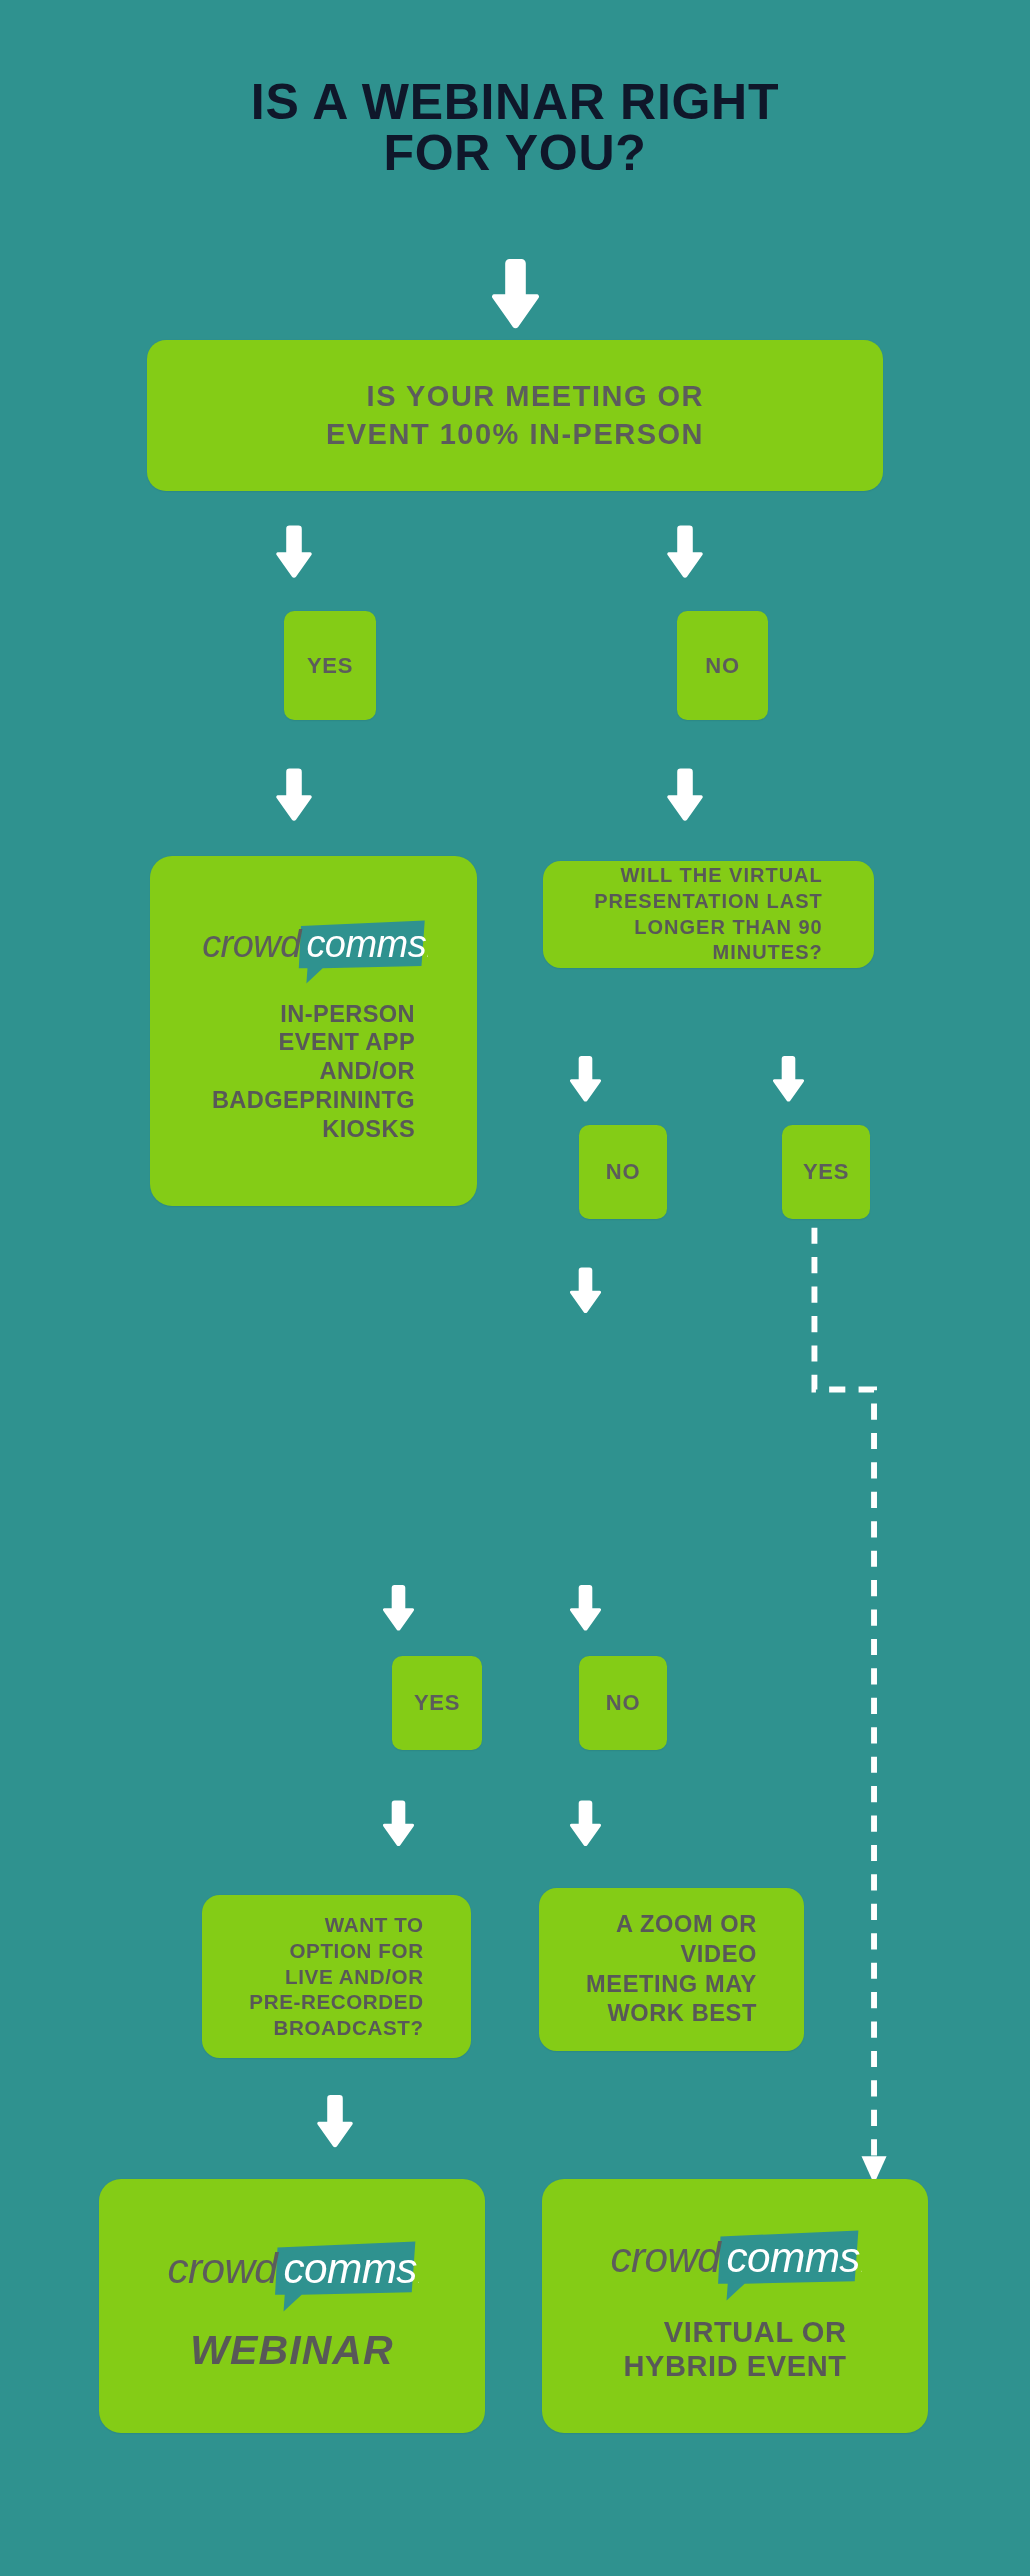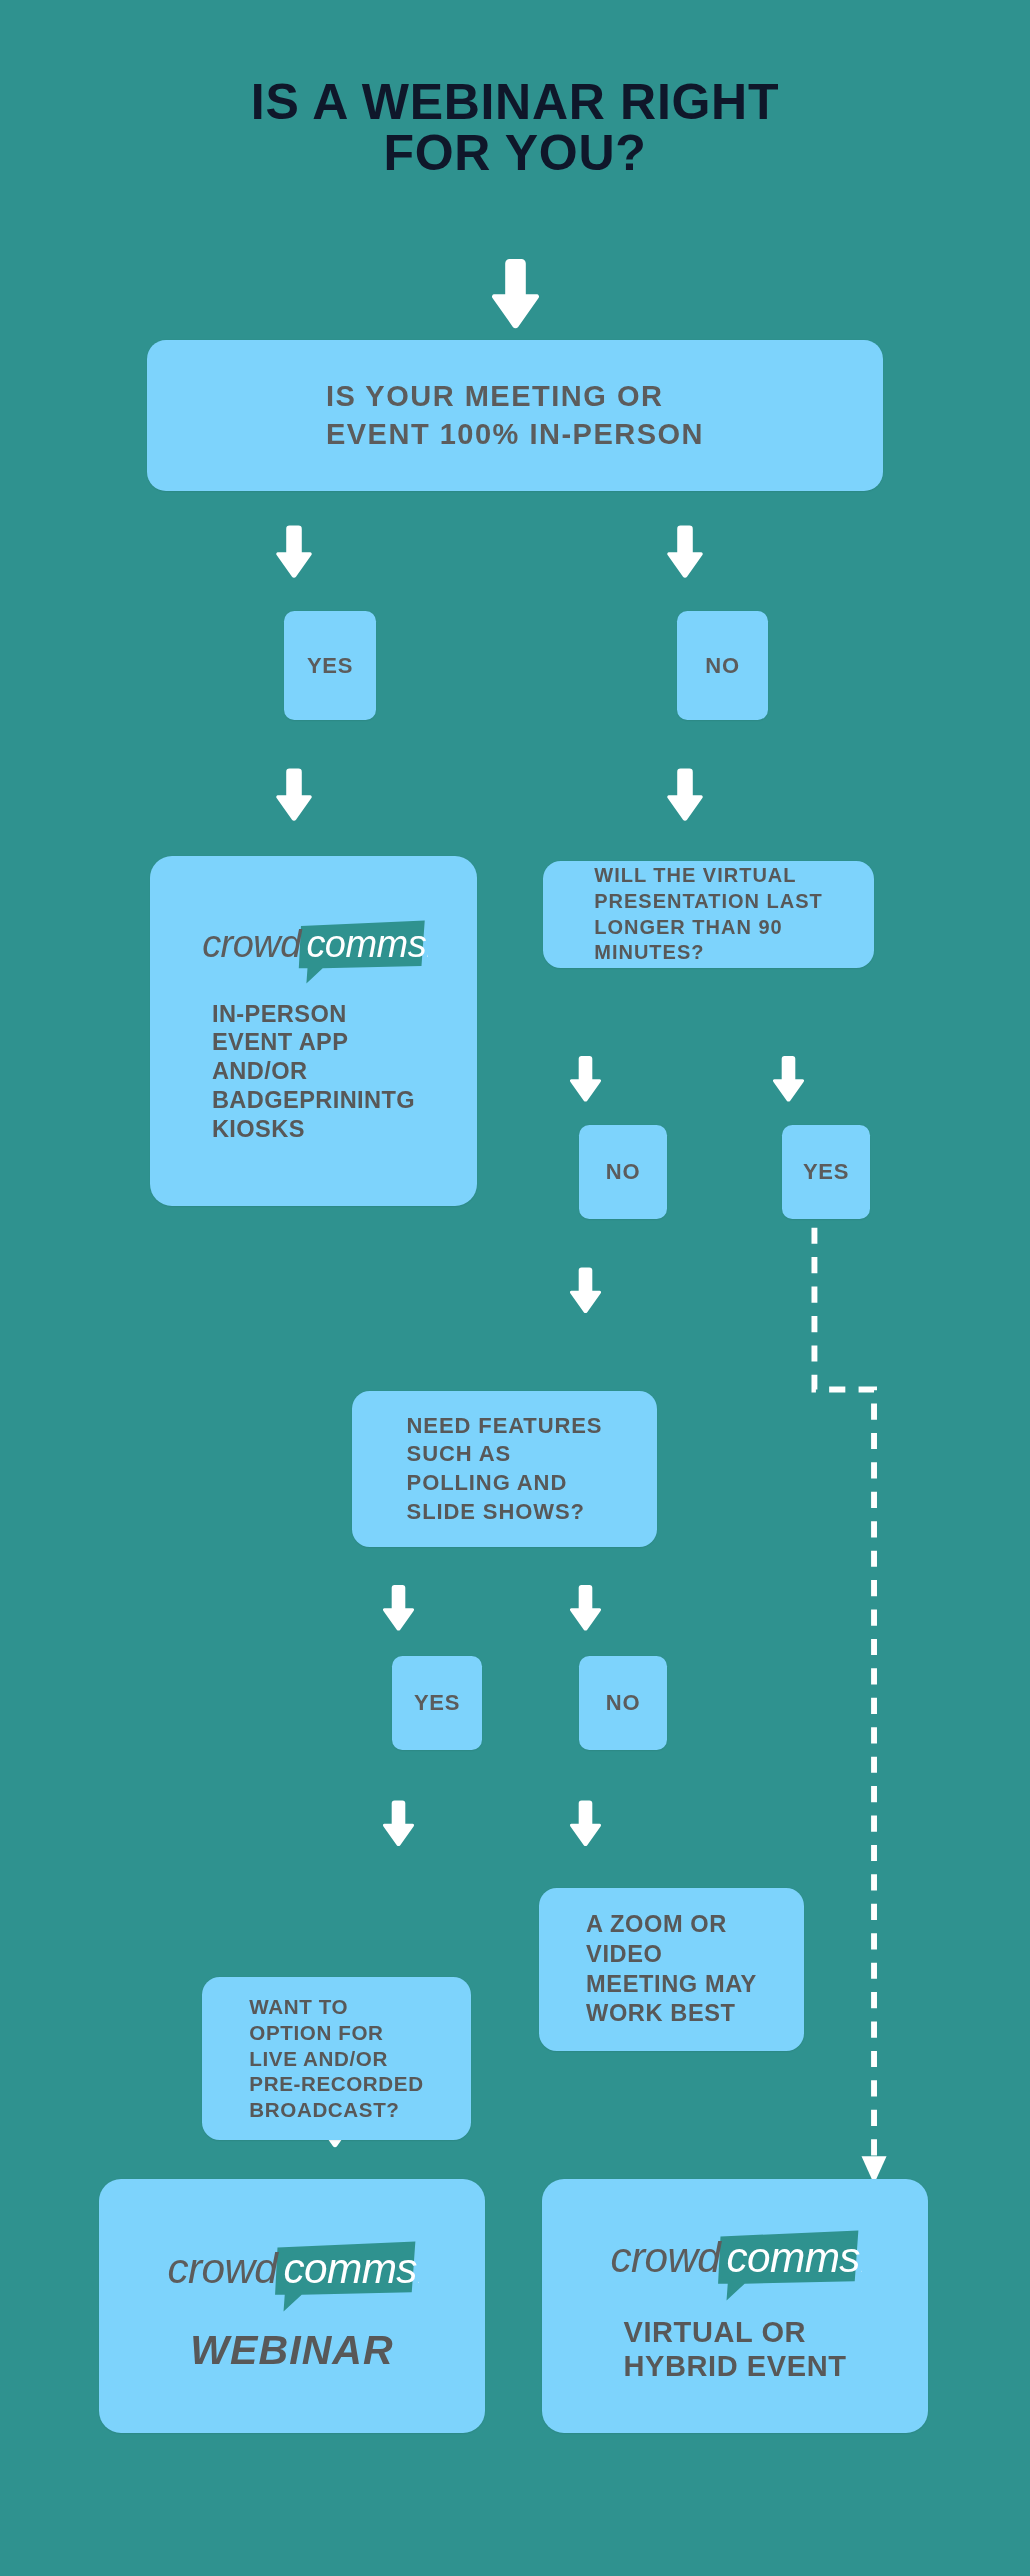--- a/index.html
+++ b/index.html
@@ -23,28 +23,28 @@
     line-height:1.02;
     letter-spacing:0.7px;
     text-transform:uppercase;
     font-stretch:condensed;
   }
   .title .l2{display:block;}
 
   
   .card{
     position:absolute;
-    background:#7dd3fc;
+    background:#84cc16;
     border-radius:16px;
     box-sizing:border-box;
     display:flex;
     flex-direction:column;
     align-items:center;
     justify-content:center;
-    text-align:left;
+    text-align:right;
     color:#585858;
     box-shadow:0 0.7px 1.5px rgba(0,0,0,.07);
   }
   .card .txt{
     font-weight:bold;
     letter-spacing:0.4px;
     text-transform:uppercase;
     line-height:1.18;
     white-space:pre-line;
   }
@@ -66,21 +66,21 @@
   .chip-yes3{left:355px;top:1656px;width:90px;height:94px;}
   .chip-no3 {left:542px;top:1656px;width:88px;height:94px;}
 
   
   .q-virtual{left:543px;top:861px;width:331px;height:107px;border-radius:17.7px;}
   .q-virtual .txt{font-size:20px;letter-spacing:1px;line-height:1.28;}
 
   .q-features{left:352px;top:1391px;width:305px;height:156px;border-radius:17.7px;}
   .q-features .txt{font-size:22px;letter-spacing:0.9px;line-height:1.30;}
 
-  .q-broadcast{left:202px;top:1977px;width:269px;height:163px;border-radius:17.7px;}
+  .q-broadcast{left:202px;top:1895px;width:269px;height:163px;border-radius:17.7px;}
   .q-broadcast .txt{font-size:20.6px;letter-spacing:0.6px;line-height:1.26;}
 
   .r-zoom{left:539px;top:1888px;width:265px;height:163px;border-radius:17.7px;}
   .r-zoom .txt{font-size:23.6px;letter-spacing:0.6px;line-height:1.26;}
 
   
   .brandcard{
     display:flex;flex-direction:column;align-items:center;justify-content:center;
     gap:13.2px;padding:11.8px 14.7px;
   }
@@ -237,26 +237,20 @@
   </div>
 
   <div class="card chip chip-no2">
     <div class="txt">NO</div>
   </div>
 
   <div class="card chip chip-yes2">
     <div class="txt">YES</div>
   </div>
 
-  <div class="card q-features">
-    <div class="txt">NEED FEATURES
-SUCH AS
-POLLING AND
-SLIDE SHOWS?</div>
-  </div>
 
   <div class="card chip chip-yes3">
     <div class="txt">YES</div>
   </div>
 
   <div class="card chip chip-no3">
     <div class="txt">NO</div>
   </div>
 
   <div class="card q-broadcast">

